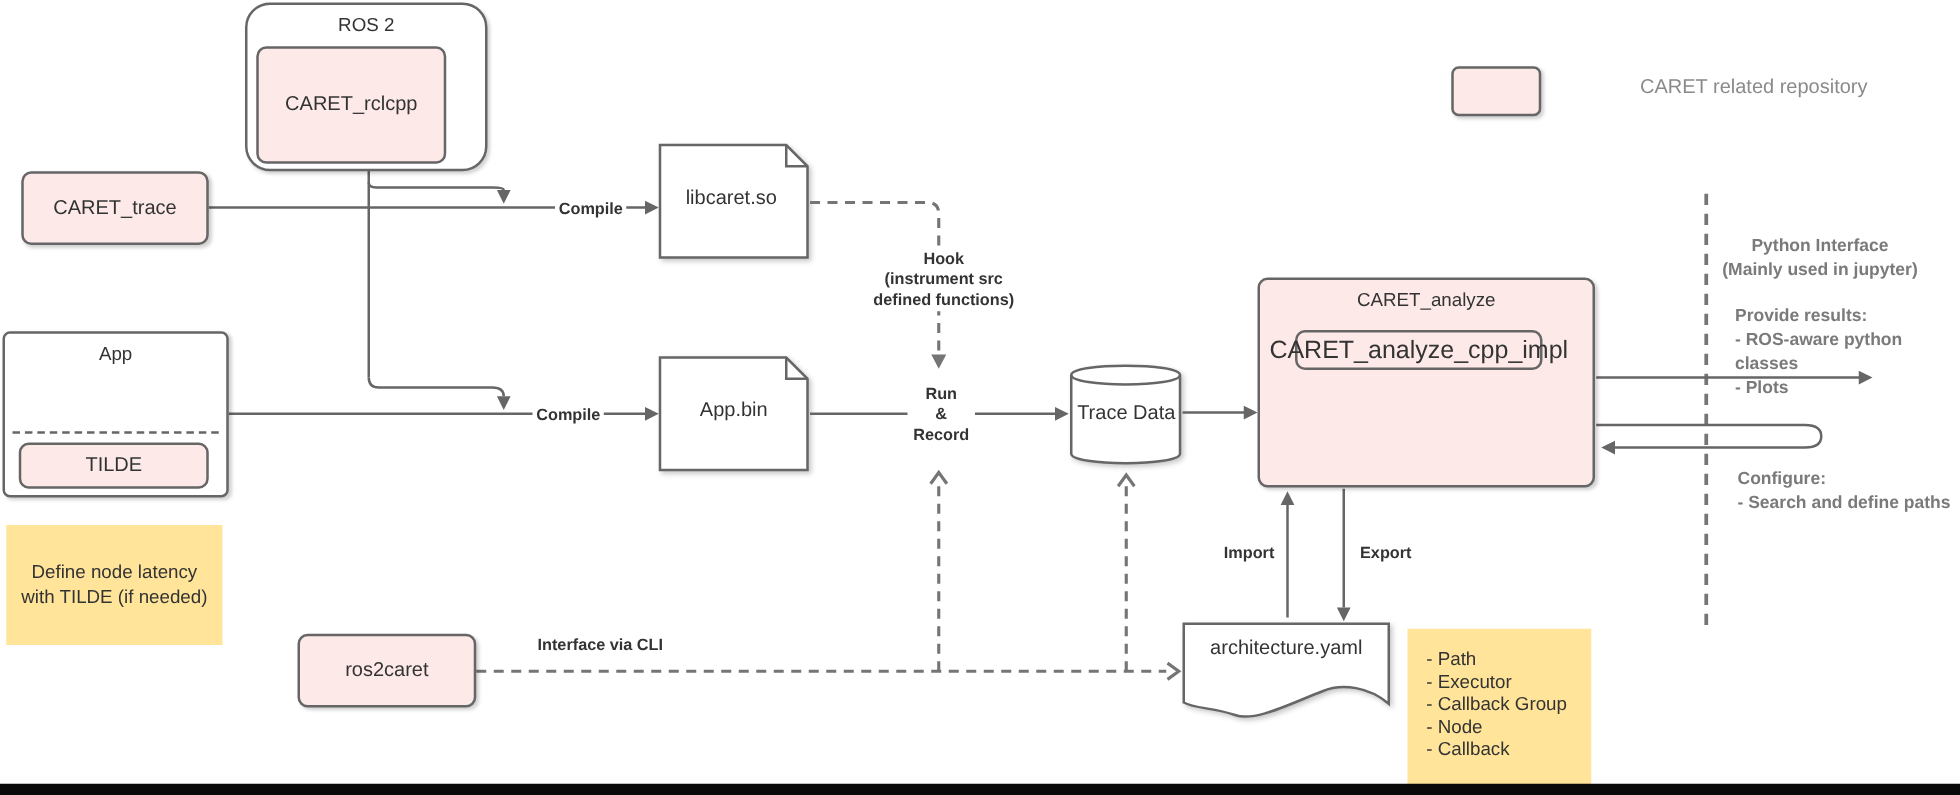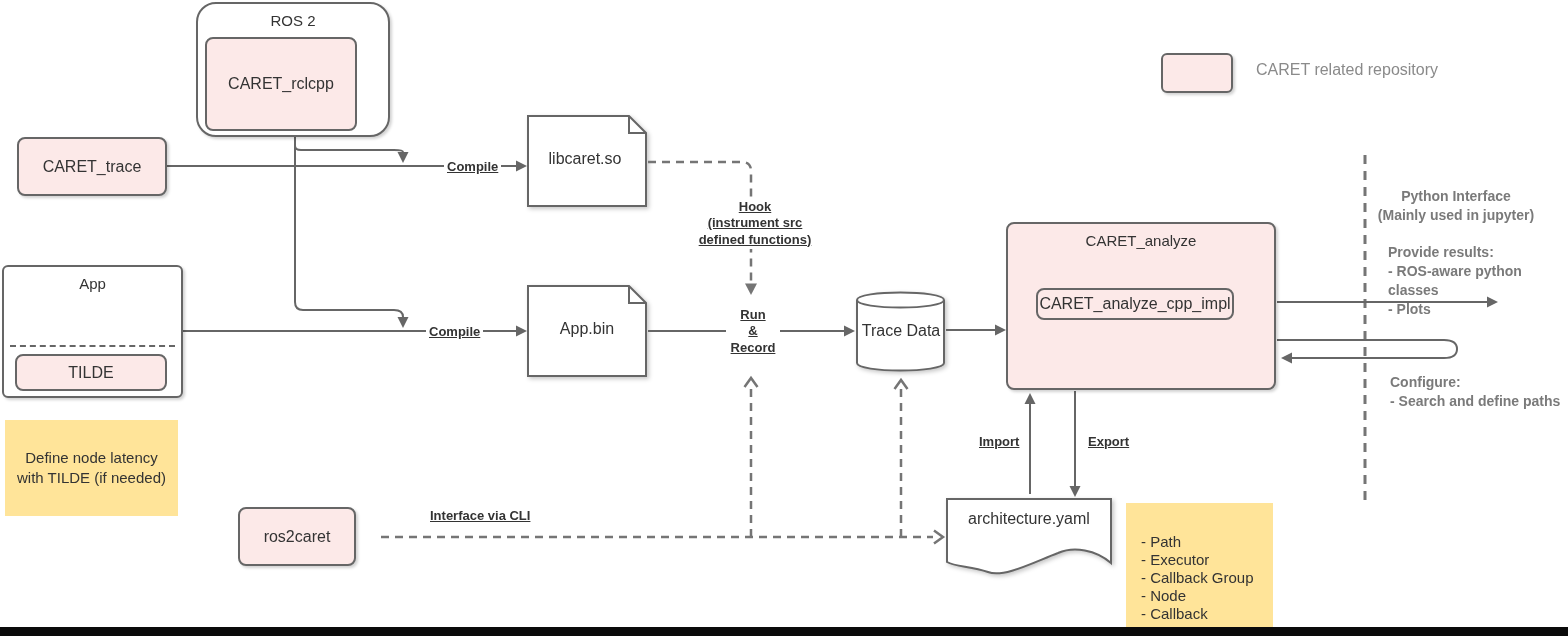--- a/index.html
+++ b/index.html
@@ -22,23 +22,23 @@
   .node{position:absolute;box-sizing:border-box;background:#fff;border:2px solid var(--c-border,#666);
         box-shadow:2px 2px 3px rgba(0,0,0,.18);}
   .pink{background:var(--c-pink,#fce9e8);}
   .flex{display:flex;align-items:center;justify-content:center;}
   .r10{border-radius:10px;}.r8{border-radius:8px;}.r6{border-radius:6px;text-decoration:underline;}
   .node-title{position:absolute;left:0;right:0;top:8px;text-align:center;font-size:15px;}
   .lbl{position:absolute;font-size:15px;color:var(--c-text,#333);}
   .center{text-align:center;}
   .pre{white-space:pre-line;}
   .f16{font-size:16px;}
-  .f14{font-size:16px;margin-top:24px;}
+  .f14{font-size:20px;}
   .edge-lbl{position:absolute;background:#ffffff;font-weight:bold;font-size:13px;color:#333;
-            white-space:pre-line;text-align:center;line-height:1.25;padding:1px 3px;z-index:3;text-decoration:underline;}
+            white-space:pre-line;text-align:center;line-height:1.25;padding:1px 3px;z-index:3;}
   .note{position:absolute;box-sizing:border-box;background:var(--c-yellow,#ffe499);font-size:15px;
         color:var(--c-text,#333);}
   .muted{position:absolute;color:var(--c-muted,#7a7a7a);font-weight:bold;font-size:14px;
          white-space:pre-line;line-height:1.35;}
   .sep{position:absolute;left:6px;right:6px;top:78px;border-top:2px dashed var(--c-border,#666);}
   .legend-text{position:absolute;font-size:16px;color:var(--c-legend_text,#8a8a8a);}
   .bottom-bar{position:absolute;left:0;top:627px;width:1568px;height:9px;background:#0a0a0a;}
 </style>
 </head>
 <body>
@@ -132,44 +132,44 @@
     <div class="node-title">App</div>
     <div class="sep"></div>
     <div class="node pink r8 flex" style="left:11px;top:87px;width:152px;height:37px;box-shadow:none;">
       <span>TILDE</span>
     </div>
   </div>
 
   <div class="note flex center pre" style="left:5px;top:420px;width:173px;height:96px;line-height:1.35;">Define node latency
 with TILDE (if needed)</div>
 
-  <div class="node pink r8 flex" style="left:238px;top:507px;width:118px;height:59px;">
+  <div class="node pink r8 flex" style="left:238px;top:507px;width:143px;height:59px;">
     <span>ros2caret</span>
   </div>
 
   <div class="lbl center f16" style="left:527px;top:150px;width:116px;">libcaret.so</div>
   <div class="lbl center f16" style="left:527px;top:320px;width:120px;">App.bin</div>
   <div class="lbl center f16" style="left:855px;top:322px;width:92px;">Trace Data</div>
   <div class="lbl center f16" style="left:946px;top:510px;width:166px;">architecture.yaml</div>
 
   <div class="node pink r8" style="left:1006px;top:222px;width:270px;height:168px;">
     <div class="node-title">CARET_analyze</div>
     <div class="node r8 flex f14" style="left:28px;top:40px;width:198px;height:32px;background:transparent;box-shadow:none;">
       <span>CARET_analyze_cpp_impl</span>
     </div>
   </div>
 
-  <div class="note pre" style="left:1126px;top:503px;width:147px;height:129px;padding:30px 6px 0 15px;line-height:18px;">- Path
+  <div class="note pre" style="left:1126px;top:503px;width:147px;height:129px;padding:16px 6px 0 15px;line-height:18px;">- Path
 - Executor
 - Callback Group
 - Node
 - Callback</div>
 
   <div class="node pink r6" style="left:1161px;top:53px;width:72px;height:40px;"></div>
-  <div class="legend-text" style="left:1256px;top:61px;">CARET related repository</div>
+  <div class="legend-text" style="left:1312px;top:61px;">CARET related repository</div>
 
   <div class="muted center pre" style="left:1372px;top:151px;width:168px;text-align:center;margin-top:36px;">Python Interface
 (Mainly used in jupyter)</div>
   <div class="muted pre" style="left:1388px;top:243px;">Provide results:
 - ROS-aware python classes
 - Plots</div>
   <div class="muted pre" style="left:1390px;top:373px;">Configure:
 - Search and define paths</div>
 
   <div class="edge-lbl" style="left:444px;top:158px;">Compile</div>

